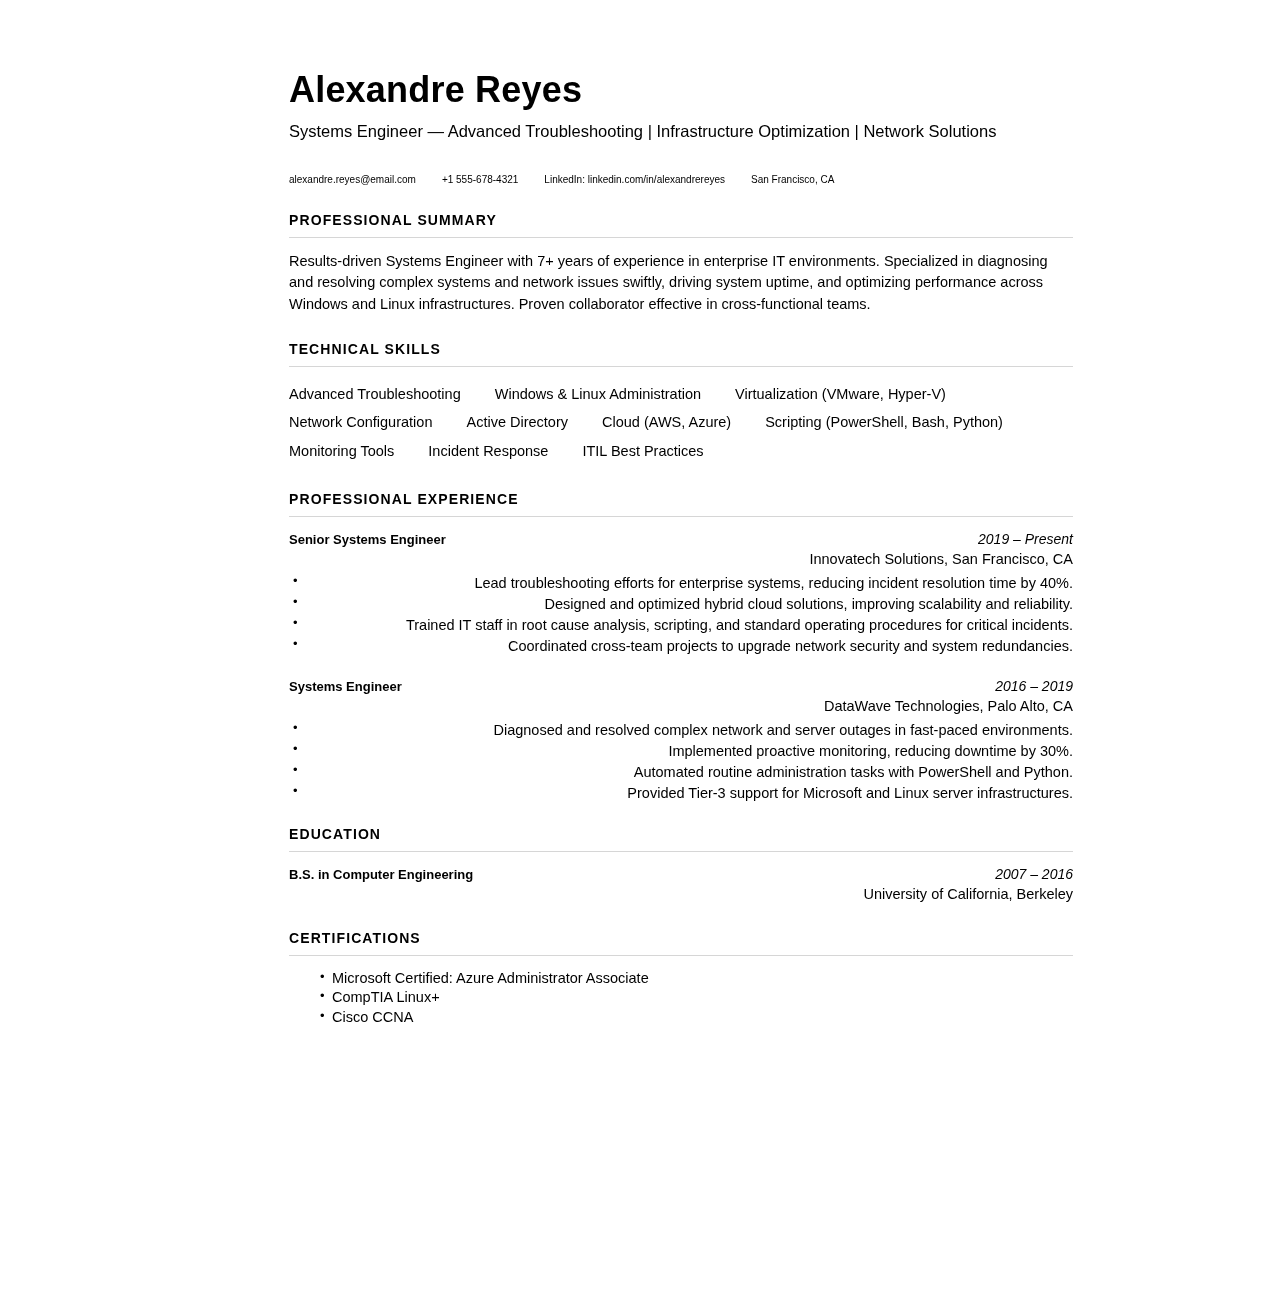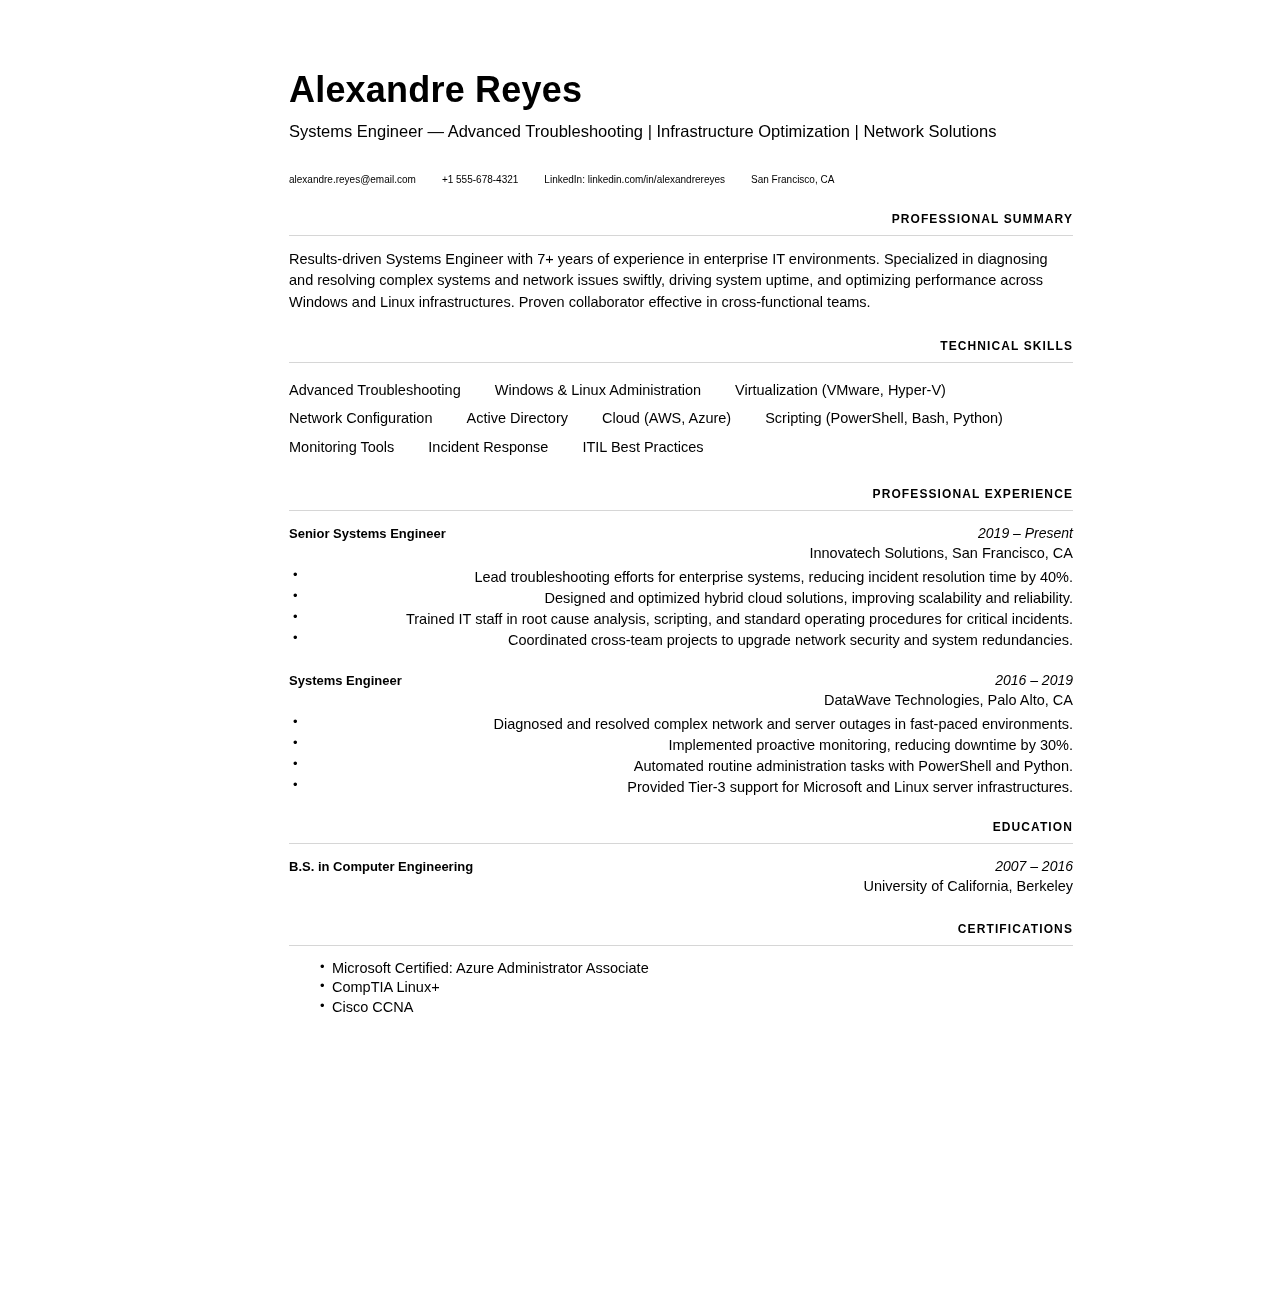--- a/index.html
+++ b/index.html
@@ -56,27 +56,26 @@
   .contact .csep {
     display: inline-block;
     width: 26px;
   }
 
   
   .section {
     margin: 0 0 8px 0;
   }
   .section-title {
-    font-size: 12px;
+    font-size: 14px;
     font-weight: bold;
     letter-spacing: 1.1px;
     text-transform: uppercase;
     margin: 0 0 9px 0;
     color: #000;
-    text-align: right;
   }
   .rule {
     border: 0;
     border-top: 1px solid #d6d6d6;
     margin: 0 0 13px 0;
     width: 100%;
     height: 0;
   }
 
   .summary-text {

